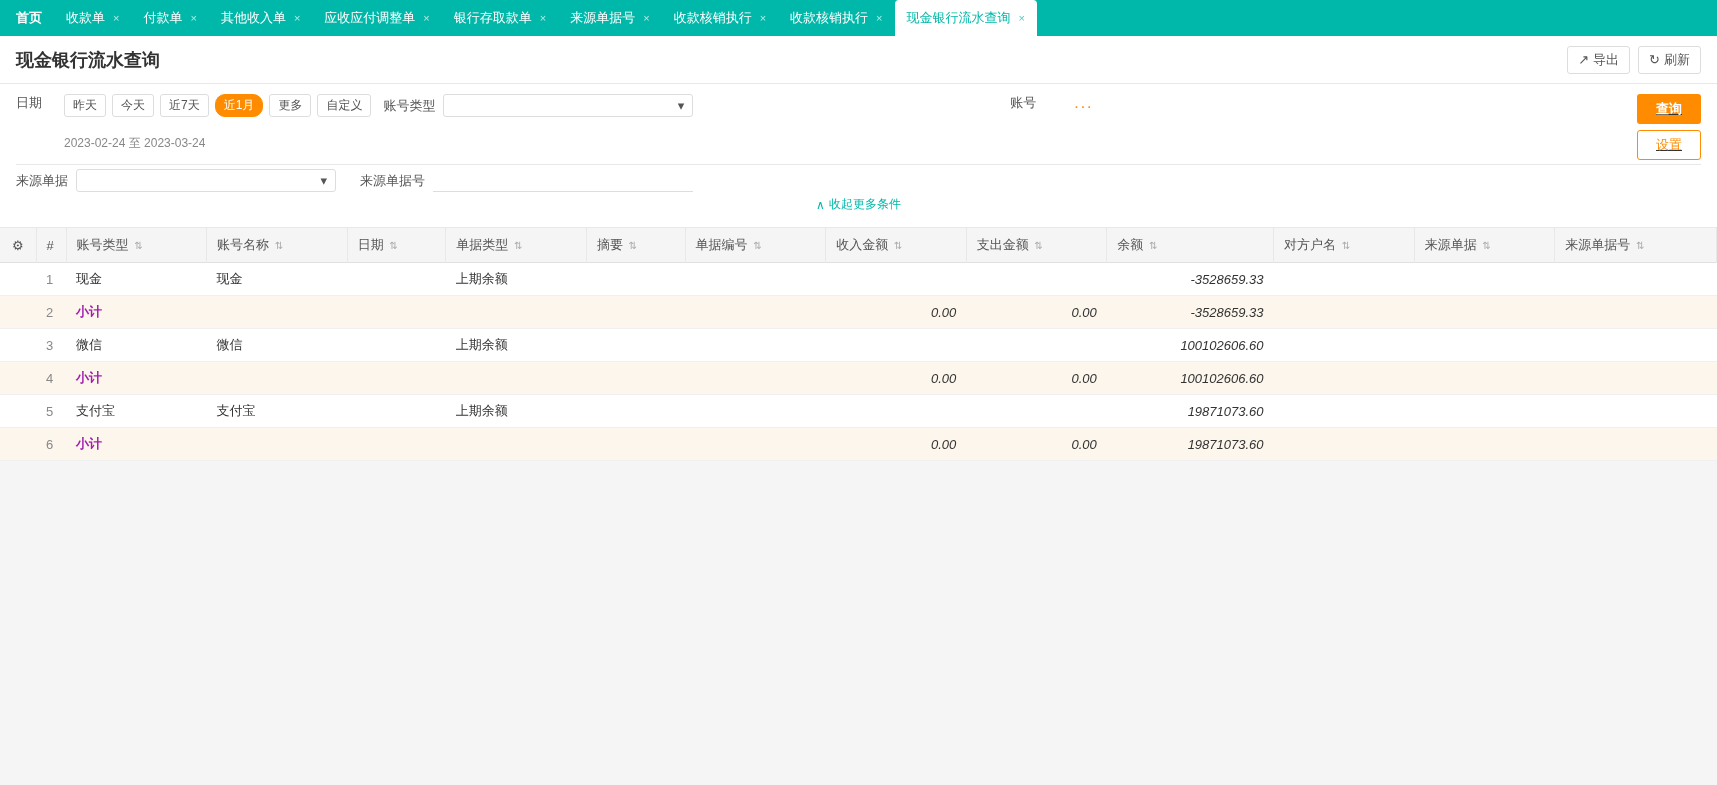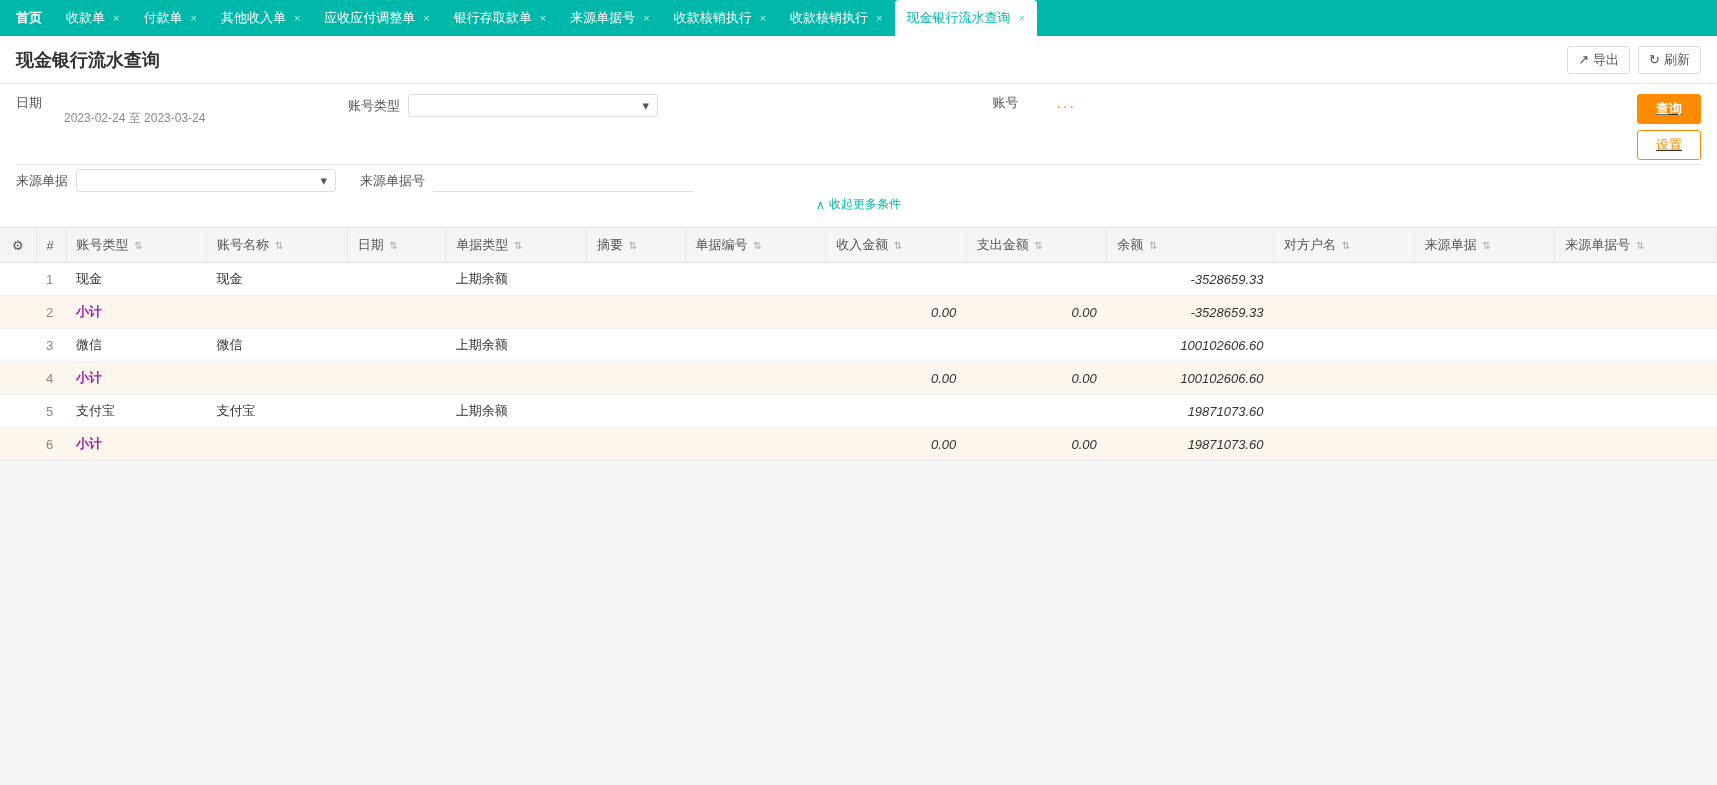--- a/index.html
+++ b/index.html
@@ -263,20 +263,28 @@
     </button>
   </div>
 </div>
 
 <div class="filter-area">
   <div style="display:flex; align-items:flex-start; gap:12px;">
 
     <div style="display:flex; align-items:flex-start; gap:8px; min-width:320px;">
       <span class="filter-label">日期</span>
       <div style="display:flex; flex-direction:column; gap:2px;">
+        <div class="date-options">
+          <button class="date-btn">昨天</button>
+          <button class="date-btn">今天</button>
+          <button class="date-btn">近7天</button>
+          <button class="date-btn active">近1月</button>
+          <button class="date-btn">更多</button>
+          <button class="date-btn">自定义</button>
+        </div>
         <div class="date-range">2023-02-24 至 2023-03-24</div>
       </div>
     </div>
 
     <div style="display:flex; align-items:center; gap:8px; flex:1;">
       <span class="filter-label">账号类型</span>
       <div class="filter-select" style="flex:1; max-width:250px; justify-content:space-between;">
         <span style="color:#bbb;"></span>
         <span>▾</span>
       </div>

